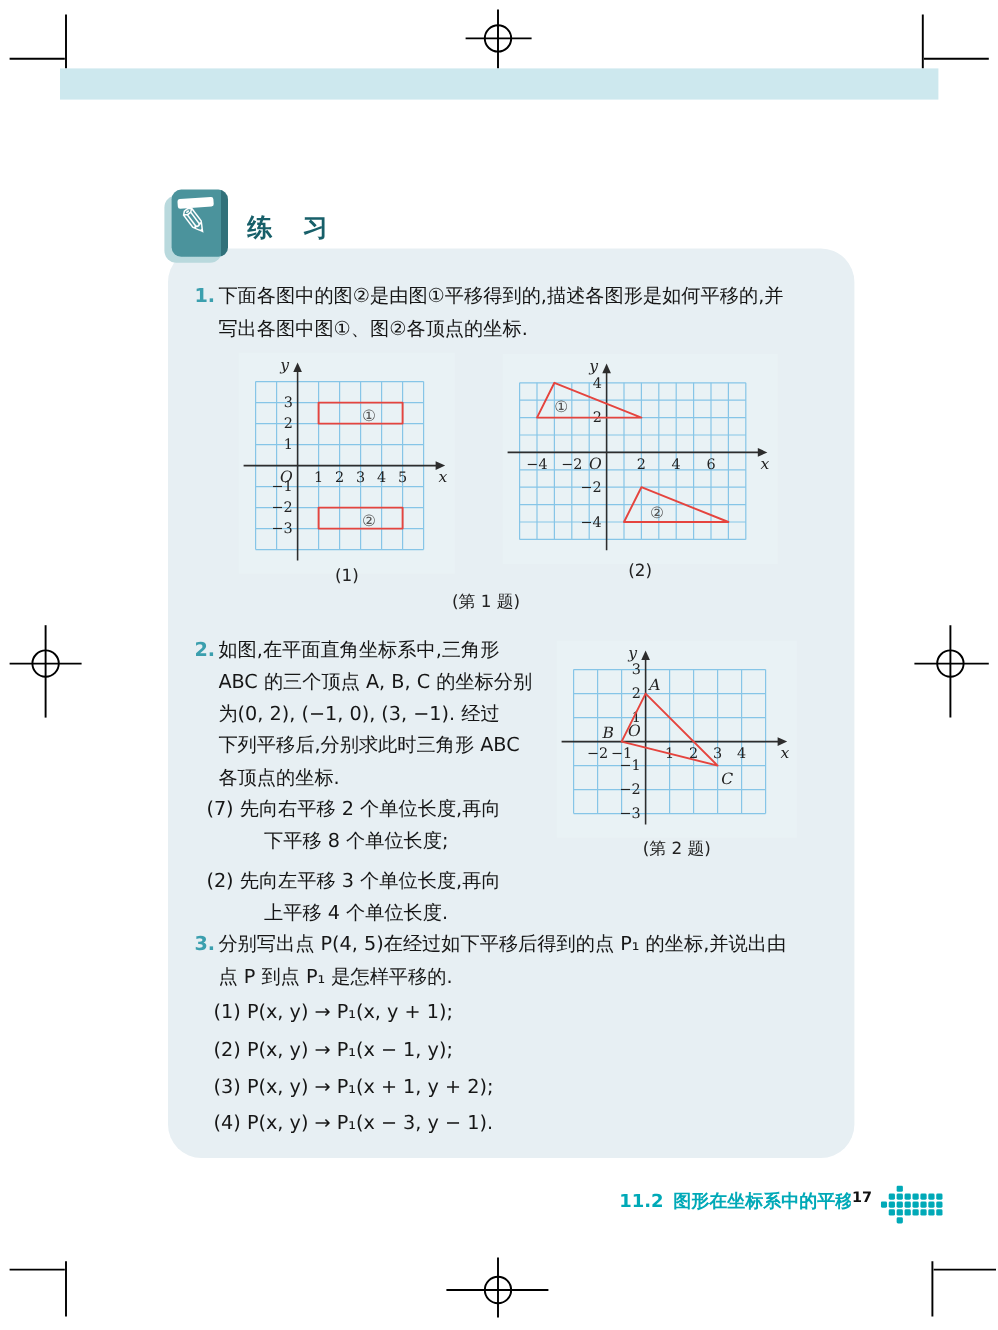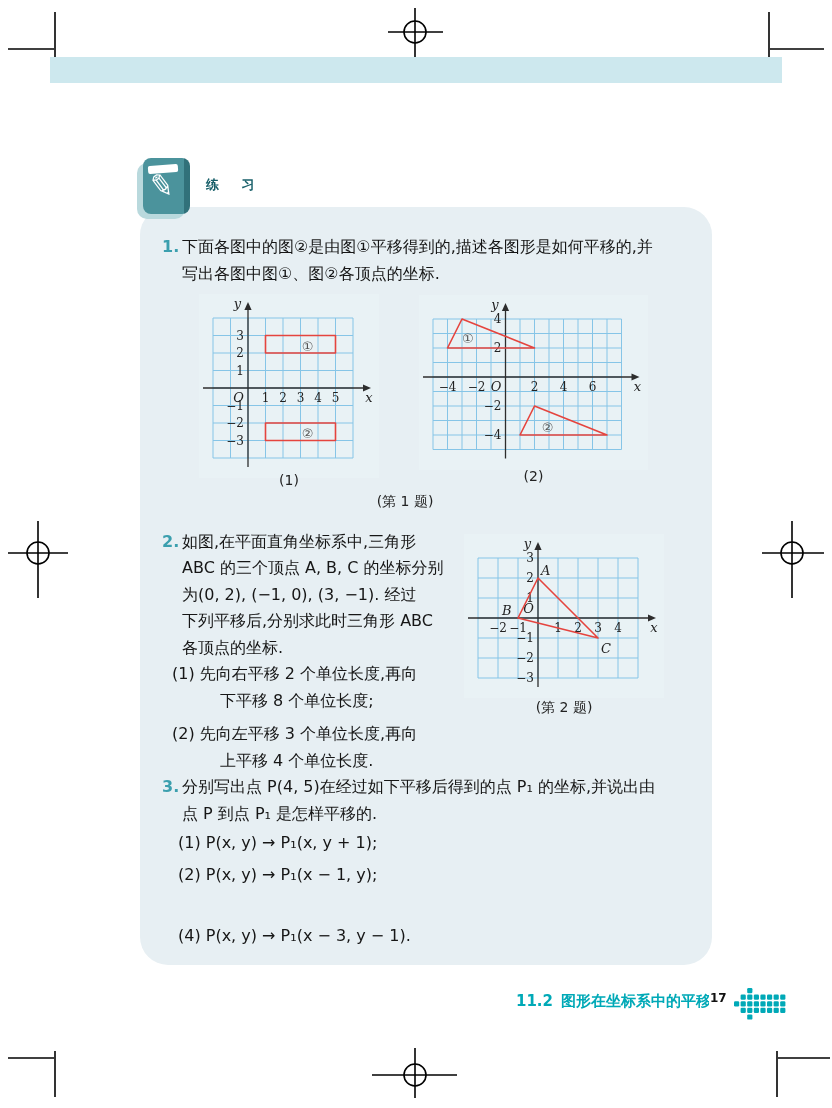--- a/index.html
+++ b/index.html
@@ -31,21 +31,21 @@
   .icon .band{
     position:absolute;left:5px;top:7px;width:30px;height:8px;background:#ffffff;
     transform:rotate(-4deg);border-radius:2px;
   }
   .icon .pencil{
     position:absolute;left:6px;top:10px;color:#ffffff;font-size:30px;
     font-family:"DejaVu Sans",sans-serif;transform:rotate(8deg);
   }
   .practice-label{
     position:absolute;left:66px;top:-31px;
-    font-size:13px;font-weight:bold;color:#175f69;letter-spacing:9px;
+    font-size:21px;font-weight:bold;color:#175f69;letter-spacing:9px;
     font-family:"DejaVu Sans",sans-serif;white-space:nowrap;
   }
   .qnum{
     position:absolute;left:22px;width:20px;
     font-size:16px;font-weight:bold;color:#3b9fae;
     font-family:"DejaVu Sans",sans-serif;
   }
   .qline{
     position:absolute;left:42px;font-size:16px;line-height:20px;white-space:nowrap;
     font-family:"DejaVu Sans","DejaVu Serif",sans-serif;
@@ -218,21 +218,21 @@
       </svg></div>
   <div class="figcap" style="left:279px;top:261px;width:229px">(2)</div>
   <div class="figcap" style="left:150px;top:286px;width:230px">(第 1 题)</div>
 
   <div class="qnum" style="top:325px">2.</div>
   <div class="qline" style="top:325px;max-width:300px;overflow:hidden">如图,在平面直角坐标系中,三角形</div>
   <div class="qline" style="top:351px;max-width:300px;overflow:hidden">ABC 的三个顶点 A, B, C 的坐标分别</div>
   <div class="qline" style="top:378px;max-width:300px;overflow:hidden">为(0, 2), (−1, 0), (3, −1).  经过</div>
   <div class="qline" style="top:404px;max-width:300px;overflow:hidden">下列平移后,分别求此时三角形 ABC</div>
   <div class="qline" style="top:431px;max-width:300px;overflow:hidden">各顶点的坐标.</div>
-  <div class="qline" style="left:32px;top:457px;max-width:310px;overflow:hidden">(1) 先向右平移 2 个单位长度,再向</div>
+  <div class="qline" style="left:32px;top:457px;max-width:310px;overflow:hidden">(7) 先向右平移 2 个单位长度,再向</div>
   <div class="qline" style="left:80px;top:484px;max-width:262px;overflow:hidden">下平移 8 个单位长度;</div>
   <div class="qline" style="left:32px;top:517px;max-width:310px;overflow:hidden">(2) 先向左平移 3 个单位长度,再向</div>
   <div class="qline" style="left:80px;top:544px;max-width:262px;overflow:hidden">上平移 4 个单位长度.</div>
 
   <div id="fig3" class="fig" style="left:324px;top:327px"><svg width="200" height="160" viewBox="0 0 200 160">
         <line x1="14" y1="24" x2="14" y2="144" stroke="#86c5e7" stroke-width="1"></line>
         <line x1="34" y1="24" x2="34" y2="144" stroke="#86c5e7" stroke-width="1"></line>
         <line x1="54" y1="24" x2="54" y2="144" stroke="#86c5e7" stroke-width="1"></line>
         <line x1="74" y1="24" x2="74" y2="144" stroke="#86c5e7" stroke-width="1"></line>
         <line x1="94" y1="24" x2="94" y2="144" stroke="#86c5e7" stroke-width="1"></line>
@@ -271,20 +271,21 @@
         <text x="38" y="81" class="var" text-anchor="start">B</text>
         <text x="137" y="119" class="var" text-anchor="start">C</text>
       </svg></div>
   <div class="figcap" style="left:324px;top:492px;width:200px">(第 2 题)</div>
 
   <div class="qnum" style="top:570px">3.</div>
   <div class="qline" style="top:570px">分别写出点 P(4, 5)在经过如下平移后得到的点 P₁ 的坐标,并说出由</div>
   <div class="qline" style="top:597px">点 P 到点 P₁ 是怎样平移的.</div>
   <div class="qline" style="left:38px;top:626px">(1) P(x, y) → P₁(x, y + 1);</div>
   <div class="qline" style="left:38px;top:658px">(2) P(x, y) → P₁(x − 1, y);</div>
+  <div class="qline" style="left:38px;top:689px">(3) P(x, y) → P₁(x + 1, y + 2);</div>
   <div class="qline" style="left:38px;top:719px">(4) P(x, y) → P₁(x − 3, y − 1).</div>
 </div>
 
 <div class="footer">
   <span class="sec">11.2</span>
   <span class="sect">图形在坐标系中的平移</span>
   <span class="pnum">17</span>
   <span class="dots" id="dots"><svg width="59" height="34" viewBox="0 0 59 34">
         <rect x="13.2" y="0" width="5.2" height="5.2" rx="1.2" fill="#00a9b7"></rect>
         <rect x="6.6" y="6.6" width="5.2" height="5.2" rx="1.2" fill="#00a9b7"></rect>

